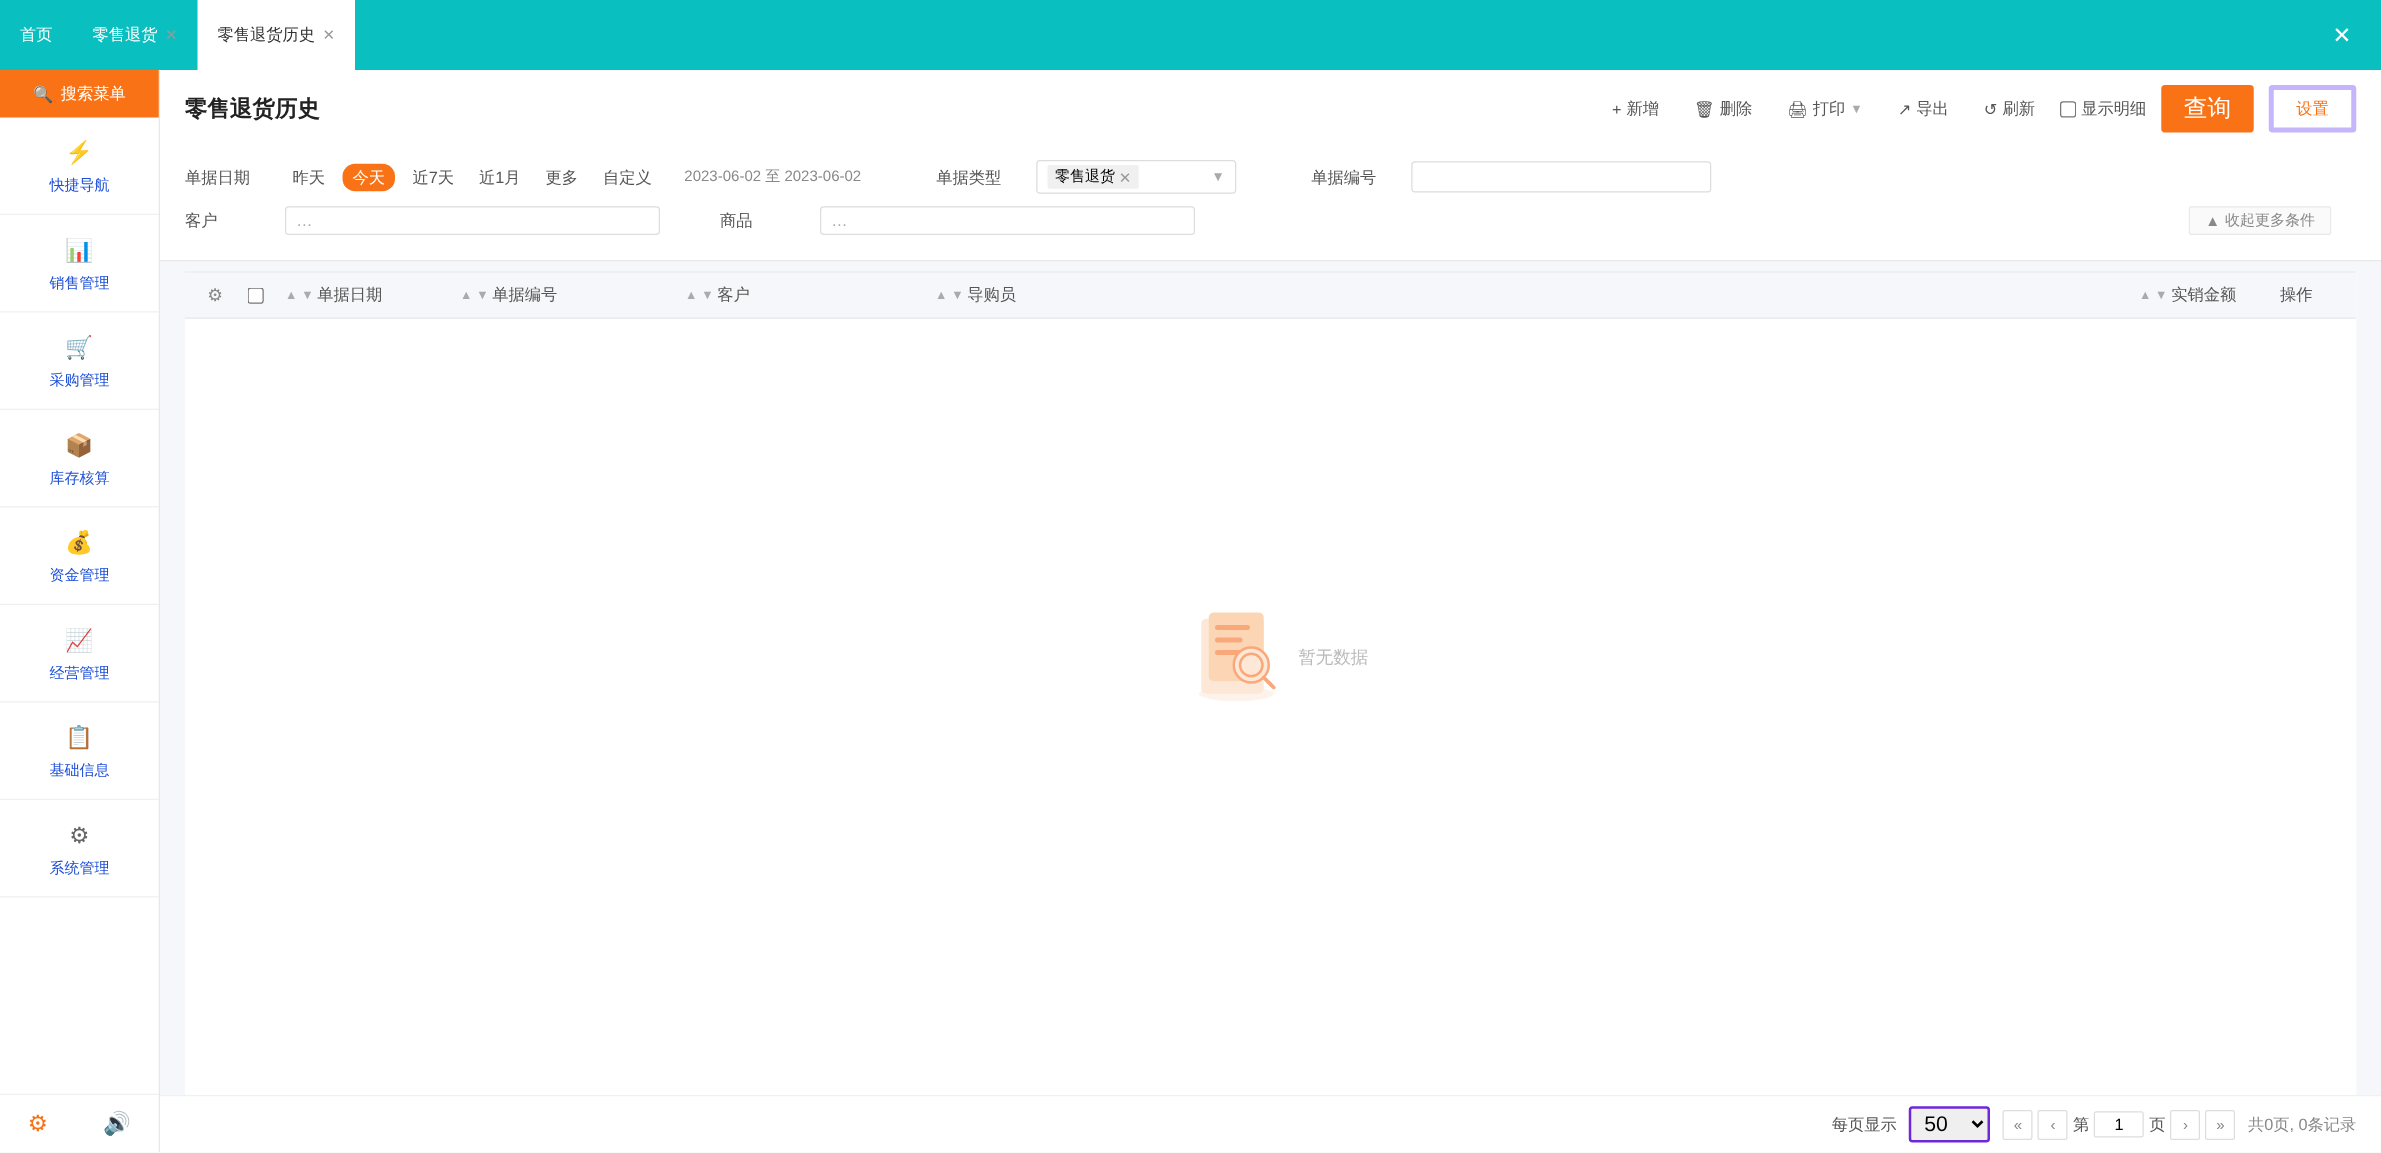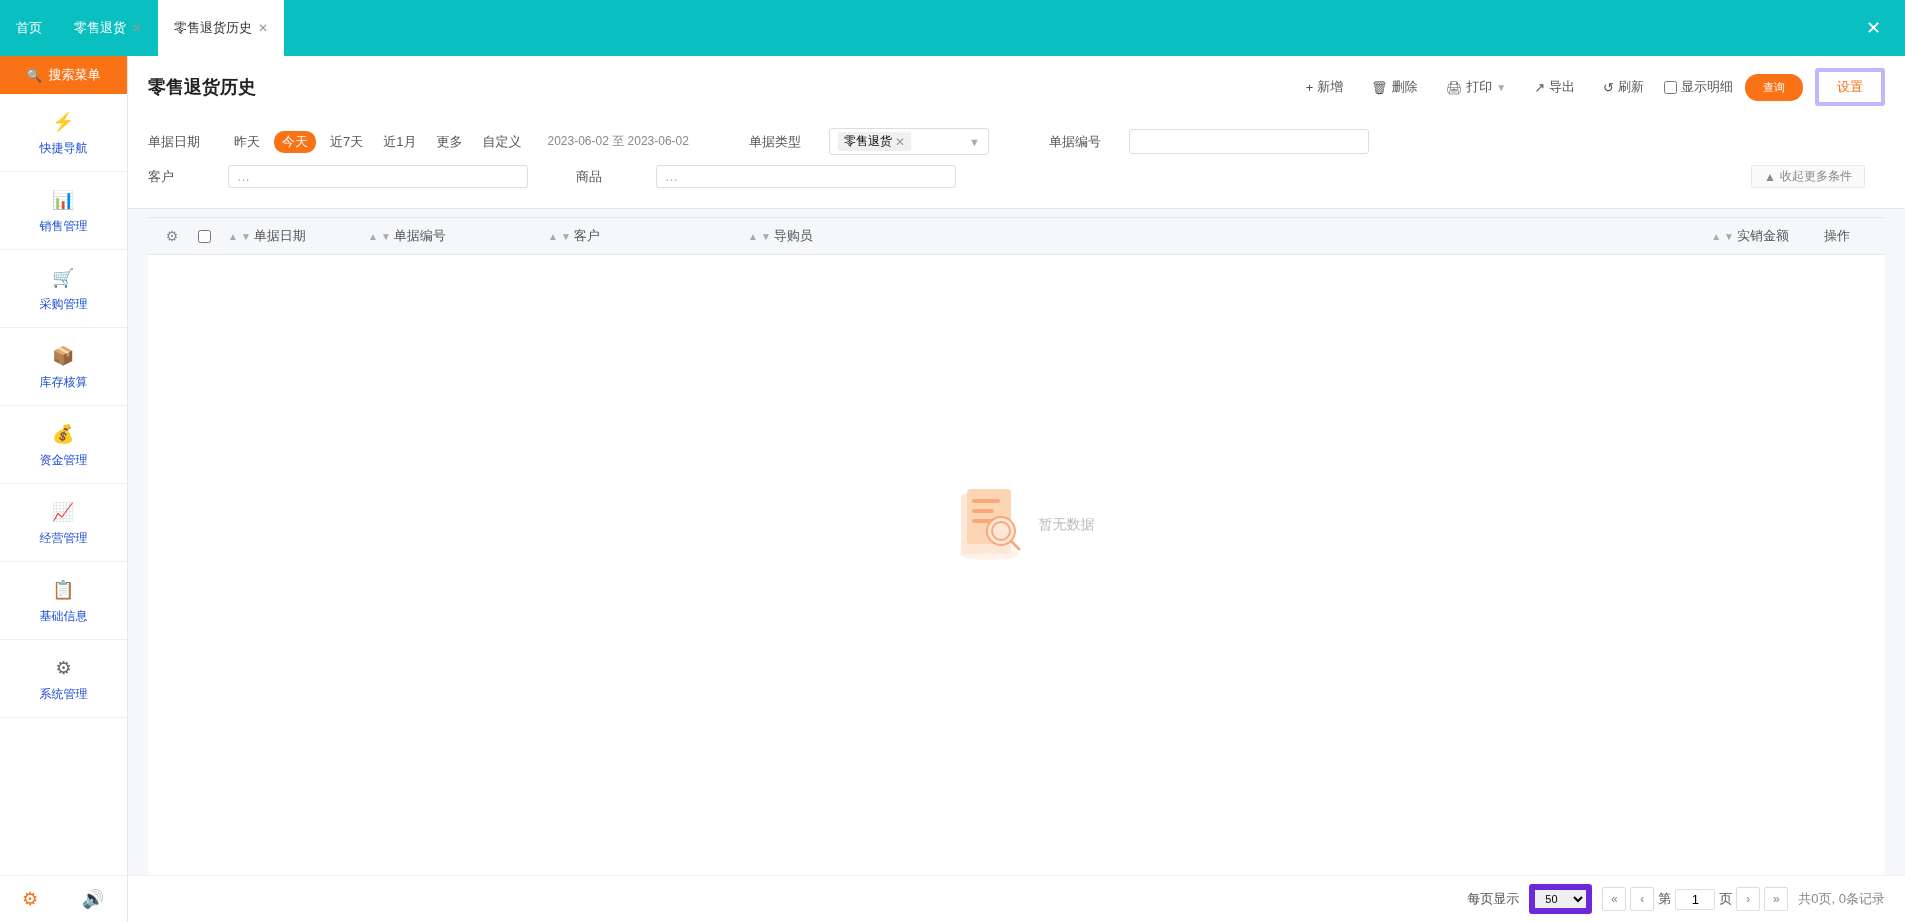--- a/index.html
+++ b/index.html
@@ -159,22 +159,22 @@
       color: #555;
       cursor: pointer;
       padding: 4px 8px;
       border-radius: 3px;
     }
     .btn-query {
       background: #f97316;
       color: #fff;
       border: none;
       padding: 6px 18px;
-      border-radius: 13px;
-      font-size: 11px;
+      border-radius: 3px;
+      font-size: 19px;
       cursor: pointer;
     }
     .btn-settings {
       background: #fff;
       color: #f97316;
       border: 4px solid #c4b5fd;
       padding: 6px 18px;
       border-radius: 3px;
       font-size: 13px;
       cursor: pointer;
@@ -349,24 +349,24 @@
       justify-content: flex-end;
       padding: 8px 20px;
       border-top: 1px solid #f0f0f0;
       background: #fff;
       gap: 10px;
       font-size: 13px;
       color: #555;
       flex-shrink: 0;
     }
     .pagination select {
-      border: 6px solid #6d28d9;
+      border: 2px solid #6d28d9;
       border-radius: 3px;
       padding: 2px 6px;
-      font-size: 11px;
+      font-size: 17px;
     }
     .pagination .pg-nav {
       display: flex;
       align-items: center;
       gap: 4px;
     }
     .pg-btn {
       width: 24px;
       height: 24px;
       display: flex;

